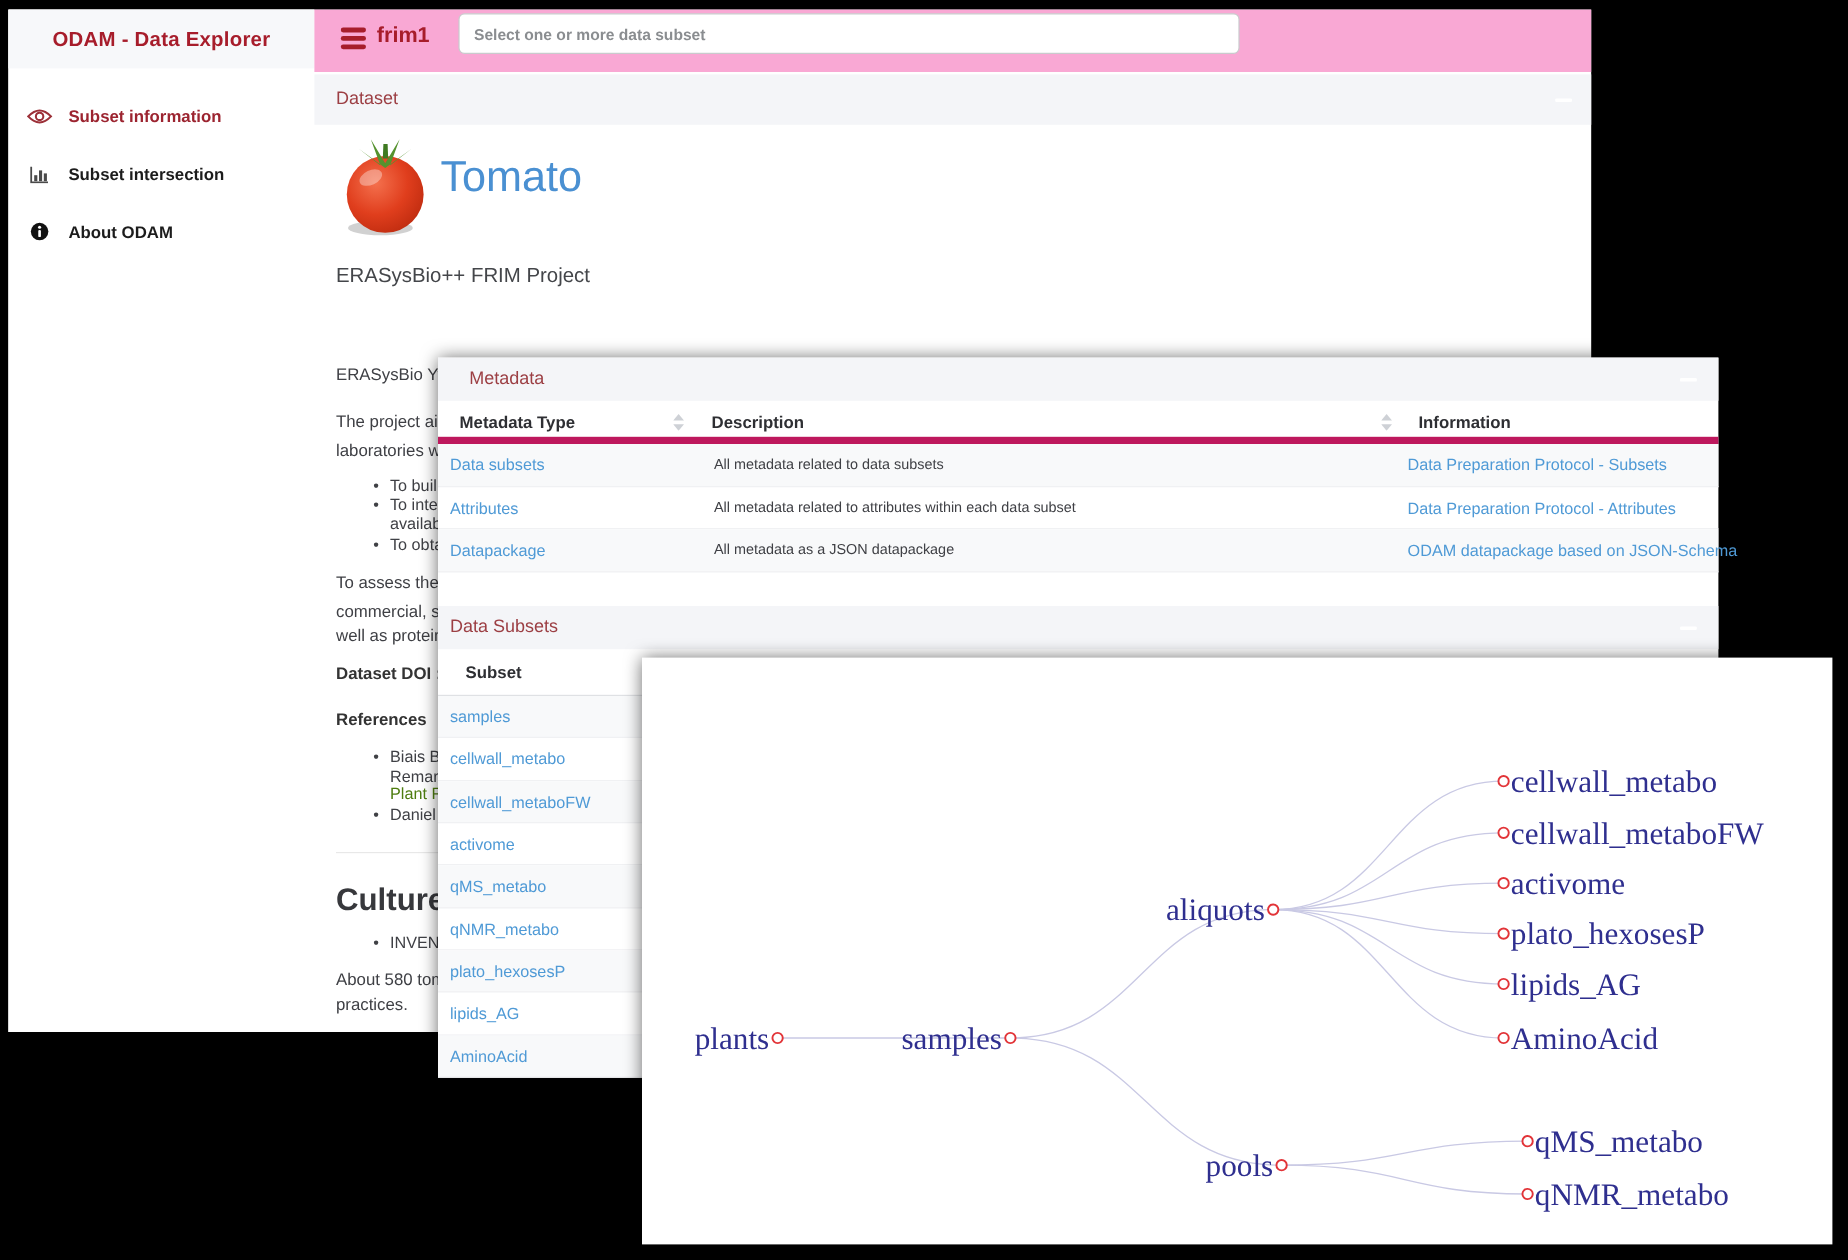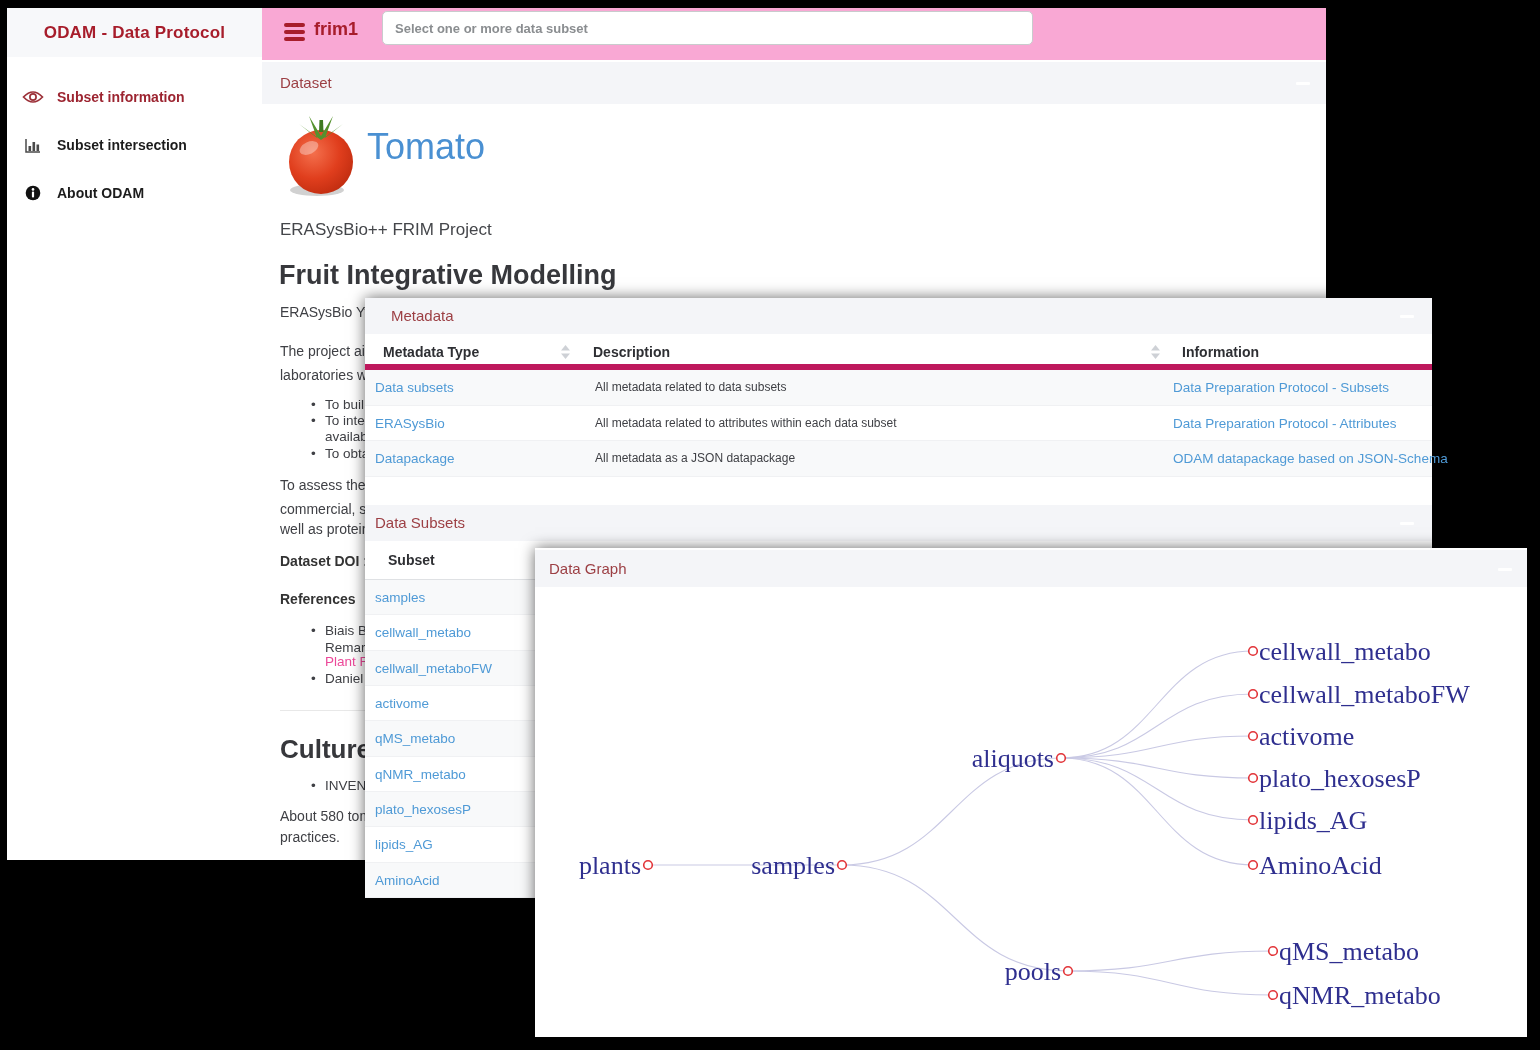--- a/index.html
+++ b/index.html
@@ -41,21 +41,21 @@
 
   
   .tomato-img { position:absolute; left:276px; top:104px; width:76px; height:86px; }
   .tomato-title { position:absolute; left:360px; top:118px; font-size:36px; color:#4a90d2; }
   .subtitle { position:absolute; left:273px; top:212px; font-size:17px; color:#44464a; }
   .h-main   { position:absolute; left:272px; top:252px; font-size:27px; font-weight:bold; color:#37383c; }
   .frag  { position:absolute; left:273px; font-size:14px; color:#3f4045; white-space:nowrap; }
   .frag.bold { font-weight:bold; color:#333; }
   .lifrag { position:absolute; left:318px; font-size:13.5px; color:#3f4045; white-space:nowrap; }
   .lifrag.bullet::before { content:'•'; position:absolute; left:-14px; color:#3f4045; }
-  .lifrag.blue { color:#ec4899; }
+  .lifrag.blue { color:#4d7c0f; }
   .doc-hr { position:absolute; left:273px; top:702px; width:92px; height:1px; background:#e8e8e8; }
   .h-culture { position:absolute; left:273px; top:726px; font-size:26px; font-weight:bold; color:#37383c; }
 
   
   #meta-strip { left:0; top:0; width:100%; height:36px; line-height:36px; padding-left:26px; }
   #meta-strip .minus { right:18px; top:17px; }
   #meta-header { position:absolute; left:0; top:36px; width:100%; height:36px; border-bottom:6px solid #be185d;text-align:right; }
   .th { position:absolute; top:0; height:36px; line-height:36px; font-size:14px; font-weight:bold; color:#2e2f33; }
   .sort-icon { position:absolute; top:11px; cursor:pointer; }
   #meta-rows { position:absolute; left:0; top:72px; width:100%; }
@@ -81,21 +81,21 @@
   .tree-label { font-family:"Liberation Serif", serif; font-size:26px; fill:#2f2f8f; cursor:pointer; }
 </style>
 </head>
 <body>
 
 <div id="stage">
 
   <section class="window" id="main-window">
 
     <aside id="sidebar">
-      <div class="side-head">ODAM - Data Protocol</div>
+      <div class="side-head">ODAM - Data Explorer</div>
 
       <div class="side-item" style="top:79px">
         <span class="icn">
           <svg width="22" height="14" viewBox="0 0 22 14">
             <path d="M1.5 7 Q11 -3 20.5 7 Q11 17 1.5 7 Z" fill="none" stroke="#9c3038" stroke-width="1.7"></path>
             <circle cx="11" cy="7" r="3.1" fill="none" stroke="#9c3038" stroke-width="1.7"></circle>
           </svg>
         </span>
         <span class="side-label red">Subset information</span>
       </div>
@@ -148,21 +148,20 @@
         </radialGradient>
       </defs>
       <ellipse cx="34" cy="78" rx="27" ry="6" fill="rgba(0,0,0,0.18)"></ellipse>
       <circle cx="38" cy="50" r="32" fill="url(#tg)"></circle>
       <ellipse cx="26" cy="36" rx="10" ry="6" fill="rgba(255,255,255,0.35)" transform="rotate(-25 26 36)"></ellipse>
       <path d="M38 28 L16 12 L34 26 L26 4 L38 24 L50 4 L42 26 L60 12 Z" fill="#55922e"></path>
       <path d="M36.5 8 L40 8 L40.5 20 L36 20 Z" fill="#3f7a22"></path>
     </svg>
     <div class="tomato-title">Tomato</div>
     <div class="subtitle">ERASysBio++ FRIM Project</div>
-    <div class="h-main">Fruit Integrative Modelling</div>
 
     <span class="frag" style="top:296px">ERASysBio Yv</span>
     <span class="frag" style="top:335px">The project ai</span>
     <span class="frag" style="top:359px">laboratories w</span>
     <span class="lifrag bullet" style="top:389px">To buil</span>
     <span class="lifrag bullet" style="top:405px">To inte</span>
     <span class="lifrag" style="top:421px">availab</span>
     <span class="lifrag bullet" style="top:438px">To obta</span>
     <span class="frag" style="top:469px">To assess the</span>
     <span class="frag" style="top:493px">commercial, sl</span>
@@ -201,21 +200,21 @@
       <span class="th" style="left:817px">Information</span>
     </div>
 
     <div id="meta-rows">
       <div class="mrow">
         <span class="cell link" style="left:10px">Data subsets</span>
         <span class="cell desc" style="left:230px">All metadata related to data subsets</span>
         <span class="cell link" style="left:808px">Data Preparation Protocol - Subsets</span>
       </div>
       <div class="mrow">
-        <span class="cell link" style="left:10px">ERASysBio</span>
+        <span class="cell link" style="left:10px">Attributes</span>
         <span class="cell desc" style="left:230px">All metadata related to attributes within each data subset</span>
         <span class="cell link" style="left:808px">Data Preparation Protocol - Attributes</span>
       </div>
       <div class="mrow">
         <span class="cell link" style="left:10px">Datapackage</span>
         <span class="cell desc" style="left:230px">All metadata as a JSON datapackage</span>
         <span class="cell link" style="left:808px">ODAM datapackage based on JSON-Schema</span>
       </div>
     </div>
 
@@ -233,24 +232,20 @@
       <div class="srow">activome</div>
       <div class="srow">qMS_metabo</div>
       <div class="srow">qNMR_metabo</div>
       <div class="srow">plato_hexosesP</div>
       <div class="srow">lipids_AG</div>
       <div class="srow">AminoAcid</div>
     </div>
   </section>
 
   <section class="window" id="graph-window">
-    <div class="strip" id="graph-strip">
-      <span class="ptitle">Data Graph</span>
-      <span class="minus"></span>
-    </div>
     <svg id="tree-svg" width="992" height="450">
         <path d="M113,278 C210,278 210,278 307,278" fill="none" stroke="#c9c9e4" stroke-width="1.1"></path>
         <path d="M307,278 C416.5,278 416.5,171 526,171" fill="none" stroke="#c9c9e4" stroke-width="1.1"></path>
         <path d="M307,278 C420,278 420,384 533,384" fill="none" stroke="#c9c9e4" stroke-width="1.1"></path>
         <path d="M526,171 C622,171 622,64 718,64" fill="none" stroke="#c9c9e4" stroke-width="1.1"></path>
         <path d="M526,171 C622,171 622,107 718,107" fill="none" stroke="#c9c9e4" stroke-width="1.1"></path>
         <path d="M526,171 C622,171 622,149 718,149" fill="none" stroke="#c9c9e4" stroke-width="1.1"></path>
         <path d="M526,171 C622,171 622,191 718,191" fill="none" stroke="#c9c9e4" stroke-width="1.1"></path>
         <path d="M526,171 C622,171 622,233 718,233" fill="none" stroke="#c9c9e4" stroke-width="1.1"></path>
         <path d="M526,171 C622,171 622,278 718,278" fill="none" stroke="#c9c9e4" stroke-width="1.1"></path>

